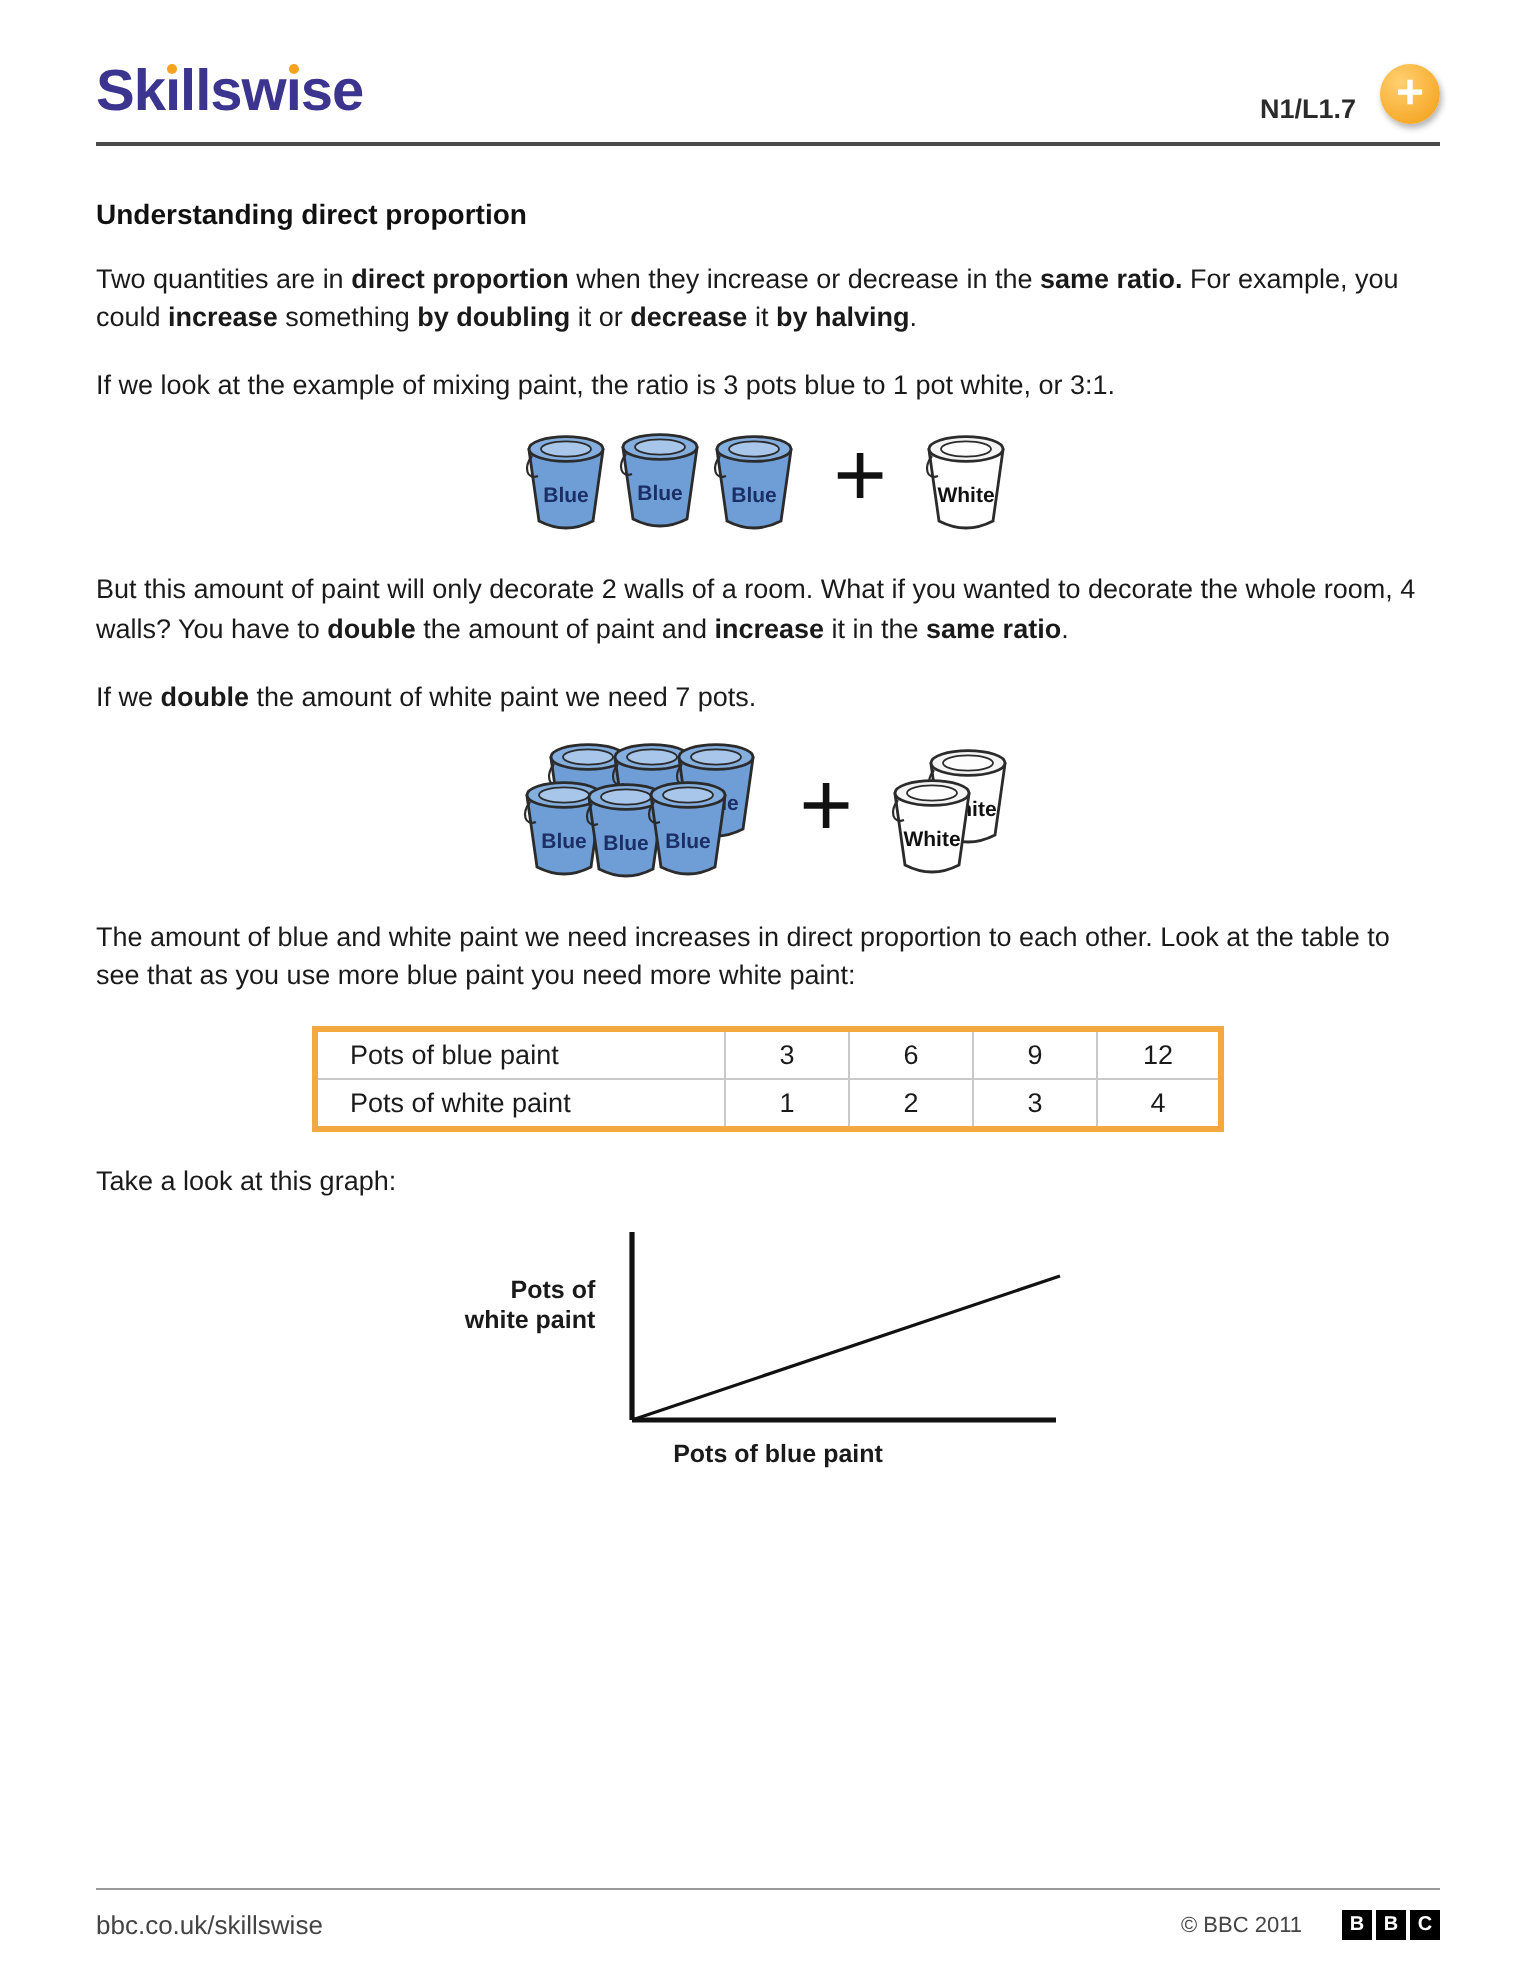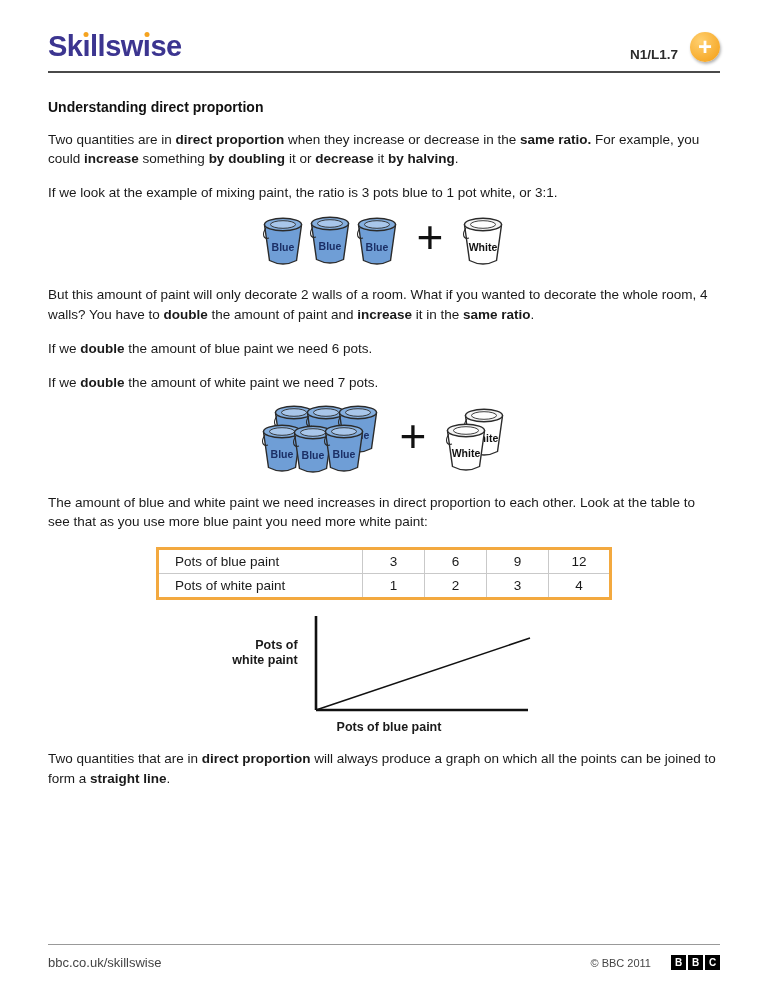--- a/index.html
+++ b/index.html
@@ -128,21 +128,20 @@
             <path d="M3.5 11 L8.5 46.5 Q22 53.5 35.5 46.5 L40.5 11 Z" fill="#ffffff" stroke="#2b2b2b" stroke-width="1.4"></path>
             <path d="M5 14 C 0.5 20, 2.5 26, 8 24" fill="none" stroke="#2b2b2b" stroke-width="1.1"></path>
             <ellipse cx="22" cy="10.5" rx="18.5" ry="6.2" fill="#f4f4f4" stroke="#2b2b2b" stroke-width="1.4"></ellipse>
             <ellipse cx="22" cy="10.5" rx="12.5" ry="3.8" fill="#fdfdfd" stroke="#2b2b2b" stroke-width="0.9"></ellipse>
             <text x="22" y="37" text-anchor="middle" font-size="10.5" font-weight="bold" fill="#111111" font-family="Liberation Sans, sans-serif">White</text>
           </svg></div>
       </div>
     </div>
 
   <p class="para"><span>But this amount of paint will only decorate 2 walls of a room. What if you wanted to decorate the whole room, 4 walls? You have to </span><strong>double</strong><span> the amount of paint and </span><strong>increase</strong><span> it in the </span><strong>same ratio</strong><span>.</span></p>
-  <p class="para"><span>If we </span><strong>double</strong><span> the amount of blue paint we need 6 pots.</span></p>
   <p class="para"><span>If we </span><strong>double</strong><span> the amount of white paint we need 7 pots.</span></p>
 
   <div class="paint-row">
       <div class="pot-cluster" style="width: 122px; height: 74px;">
         <div class="pot-wrap" style="left: 12px; top: 0px;"><svg width="44" height="52" viewBox="0 0 44 52">
             <path d="M3.5 11 L8.5 46.5 Q22 53.5 35.5 46.5 L40.5 11 Z" fill="#6f9ed6" stroke="#2b2b2b" stroke-width="1.4"></path>
             <path d="M5 14 C 0.5 20, 2.5 26, 8 24" fill="none" stroke="#2b2b2b" stroke-width="1.1"></path>
             <ellipse cx="22" cy="10.5" rx="18.5" ry="6.2" fill="#84aede" stroke="#2b2b2b" stroke-width="1.4"></ellipse>
             <ellipse cx="22" cy="10.5" rx="12.5" ry="3.8" fill="#a8c6ea" stroke="#2b2b2b" stroke-width="0.9"></ellipse>
             <text x="22" y="37" text-anchor="middle" font-size="10.5" font-weight="bold" fill="#1b2f66" font-family="Liberation Sans, sans-serif">Blue</text>
@@ -216,35 +215,35 @@
       <tr>
         <td class="row-label">Pots of white paint</td>
         <td class="cell-value">1</td>
         <td class="cell-value">2</td>
         <td class="cell-value">3</td>
         <td class="cell-value">4</td>
       </tr>
     </tbody>
   </table>
 
+  <p class="para"><span>Take a look at this graph:</span></p>
 
   <div class="graph-wrap">
     <div class="graph-row">
       <div class="y-label">Pots of
 white paint</div>
       <svg width="230" height="108">
         <line x1="10" y1="4" x2="10" y2="98" stroke="#111" stroke-width="2.6"></line>
         <line x1="10" y1="98" x2="222" y2="98" stroke="#111" stroke-width="2.6"></line>
         <line x1="10" y1="98" x2="224" y2="26" stroke="#111" stroke-width="1.6"></line>
       </svg>
     </div>
     <div class="x-label">Pots of blue paint</div>
   </div>
 
-  <p class="para"><span>Two quantities that are in </span><strong>direct proportion</strong><span> will always produce a graph on which all the points can be joined to form a </span><strong>straight line</strong><span>.</span></p>
 
   <div class="footer">
     <hr class="footer-divider">
     <div class="footer-row">
       <span class="footer-site">bbc.co.uk/skillswise</span>
       <span class="footer-right">
         <span class="copyright">© BBC 2011</span>
         <span class="bbc-logo">
           <span class="bbc-block">B</span>
           <span class="bbc-block">B</span>

